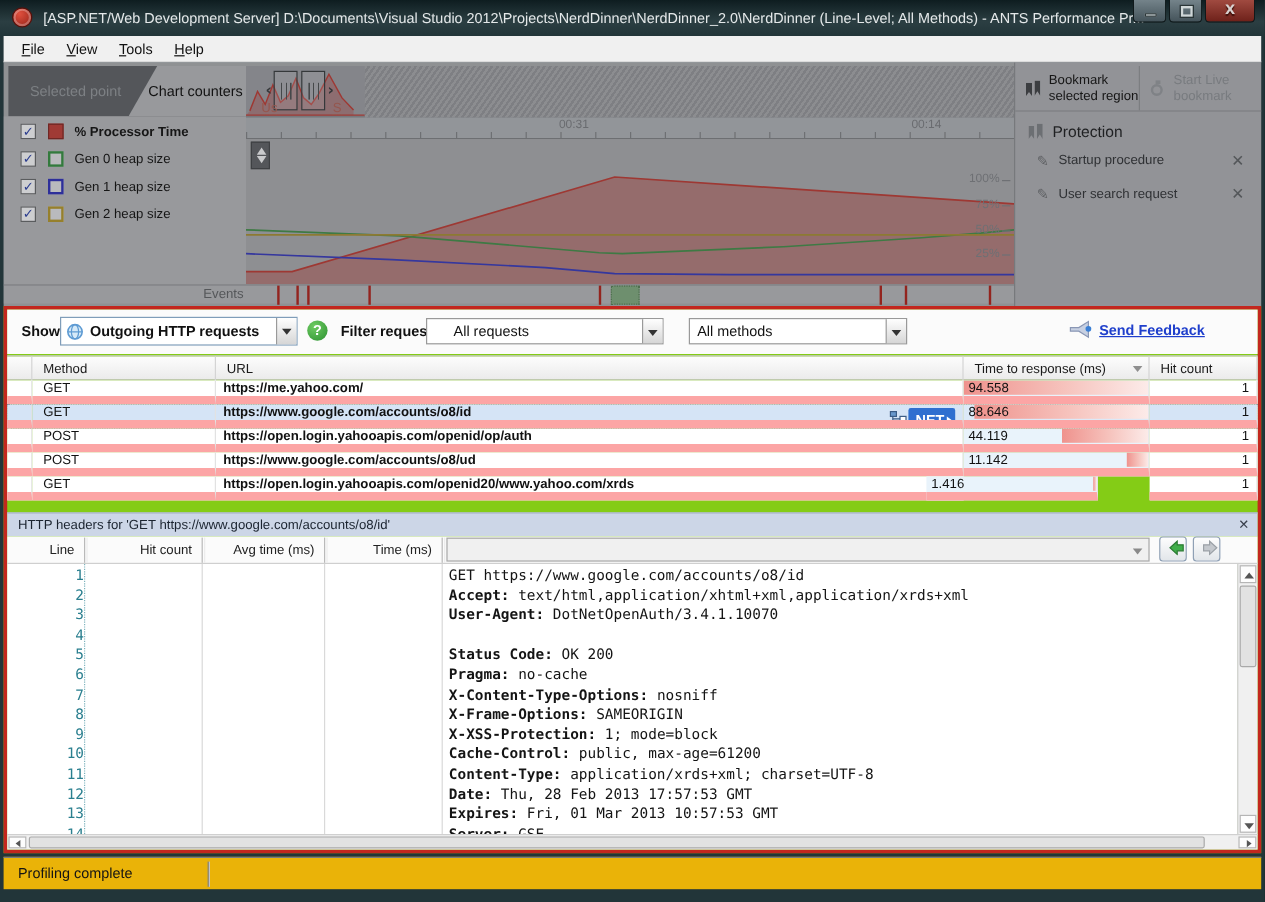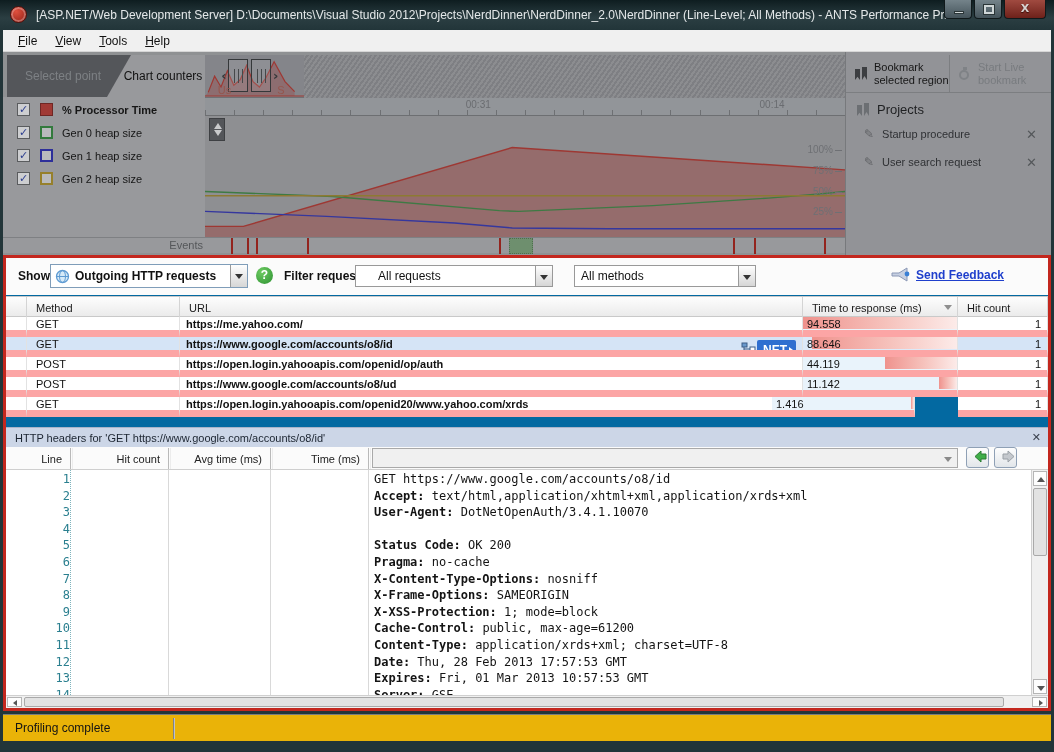--- a/index.html
+++ b/index.html
@@ -70,21 +70,21 @@
   .sw-ic .c{position:absolute;left:1px;top:3px;width:10px;height:10px;border:2px solid #7f8286;border-radius:50%;}
   .sw-ic .s{position:absolute;left:5px;top:0;width:4px;height:3px;background:#7f8286;}
   .rp-bm-header{position:absolute;left:10px;top:50px;display:flex;align-items:center;font-size:13px;color:#1f2022;}
   .rp-bm-header .bm-ic{margin-right:7px;}
   .bm-item{position:absolute;left:18px;right:8px;height:20px;display:flex;align-items:center;font-size:11px;color:#2f3134;}
   .bm-item .pencil{color:#5f6164;font-size:12px;margin-right:8px;}
   .bm-item .lbl{flex:1;}
   .bm-item .del{color:#54575a;font-weight:bold;font-size:13px;margin-right:6px;}
 
   
-  .redpanel{position:absolute;left:3px;top:255px;width:1048px;height:456px;border:3px solid #c3271e;background:#0369a1;}
+  .redpanel{position:absolute;left:3px;top:255px;width:1048px;height:456px;border:3px solid #c3271e;background:#84cc16;}
   .filterbar{position:absolute;left:0;top:0;width:1042px;height:37px;background:#fbfbfb;}
   .fb-label{position:absolute;top:11px;font-size:12px;font-weight:bold;color:#111;}
   .combo{position:absolute;height:24px;background:#fff;border:1px solid #7f9db9;display:flex;align-items:center;font-size:12px;color:#111;}
   .combo .dd{position:absolute;right:0;top:0;bottom:0;width:17px;background:linear-gradient(#fefefe,#d6d6d6);border-left:1px solid #9a9a9a;}
   .combo .dd:after{content:"";position:absolute;left:4px;top:9px;border-left:4px solid transparent;border-right:4px solid transparent;border-top:5px solid #333;}
   .help-ic{position:absolute;width:17px;height:17px;border-radius:50%;background:radial-gradient(circle at 35% 30%,#6ecb62,#2c9131);color:#fff;font-weight:bold;font-size:12px;text-align:center;line-height:17px;}
   .feedback{position:absolute;top:10px;font-size:12px;font-weight:bold;color:#1f3fcc;text-decoration:underline;}
 
   .tbl-head{position:absolute;left:0;top:38px;width:1042px;height:21px;background:linear-gradient(#fdfdfd,#ebebeb);border-top:1px solid #c9c9c9;border-bottom:1px solid #c9c9c9;}
   .th{position:absolute;top:0;height:21px;font-size:11px;color:#1a1a1a;display:flex;align-items:center;border-right:1px solid #d4d4d4;padding-left:9px;}
@@ -286,21 +286,21 @@
               <span class="c"></span>
             </span>
           <span>Start Live bookmark</span>
         </div>
       </div>
       <div class="rp-bm-header">
         <span class="bm-ic gray">
             <i></i>
             <b></b>
           </span>
-        <span>Projects</span>
+        <span>Protection</span>
       </div>
       <div id="bm-items">
           <div class="bm-item" style="top: 72px;">
             <span class="pencil glyph">✎</span>
             <span class="lbl">Startup procedure</span>
             <span class="del glyph">✕</span>
           </div>
           <div class="bm-item" style="top: 100px;">
             <span class="pencil glyph">✎</span>
             <span class="lbl">User search request</span>

